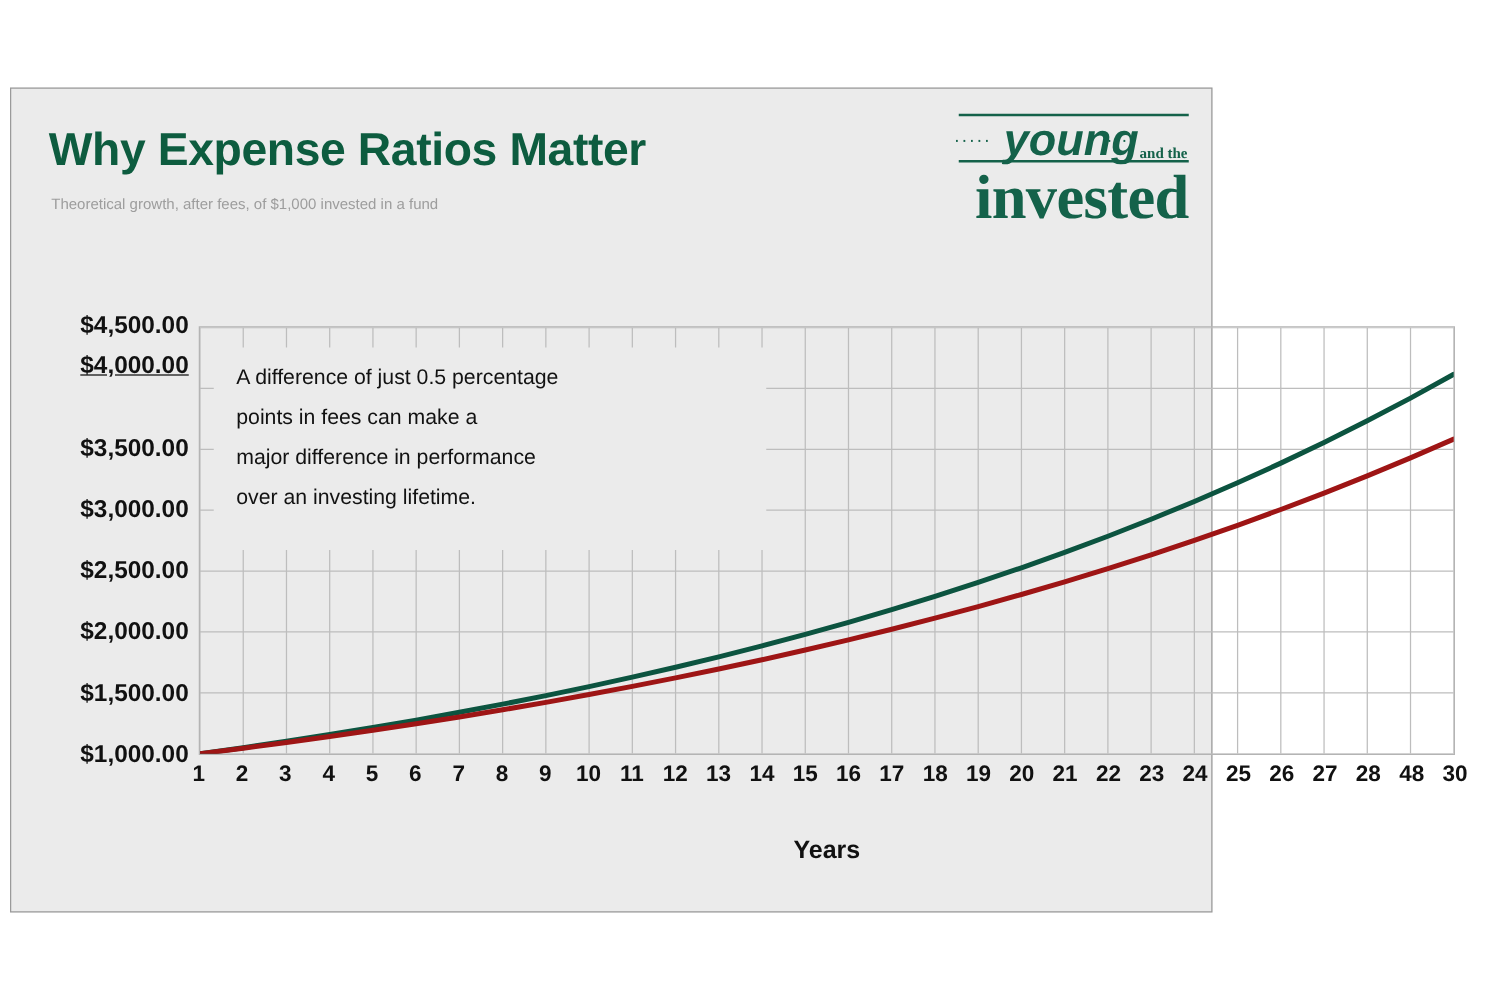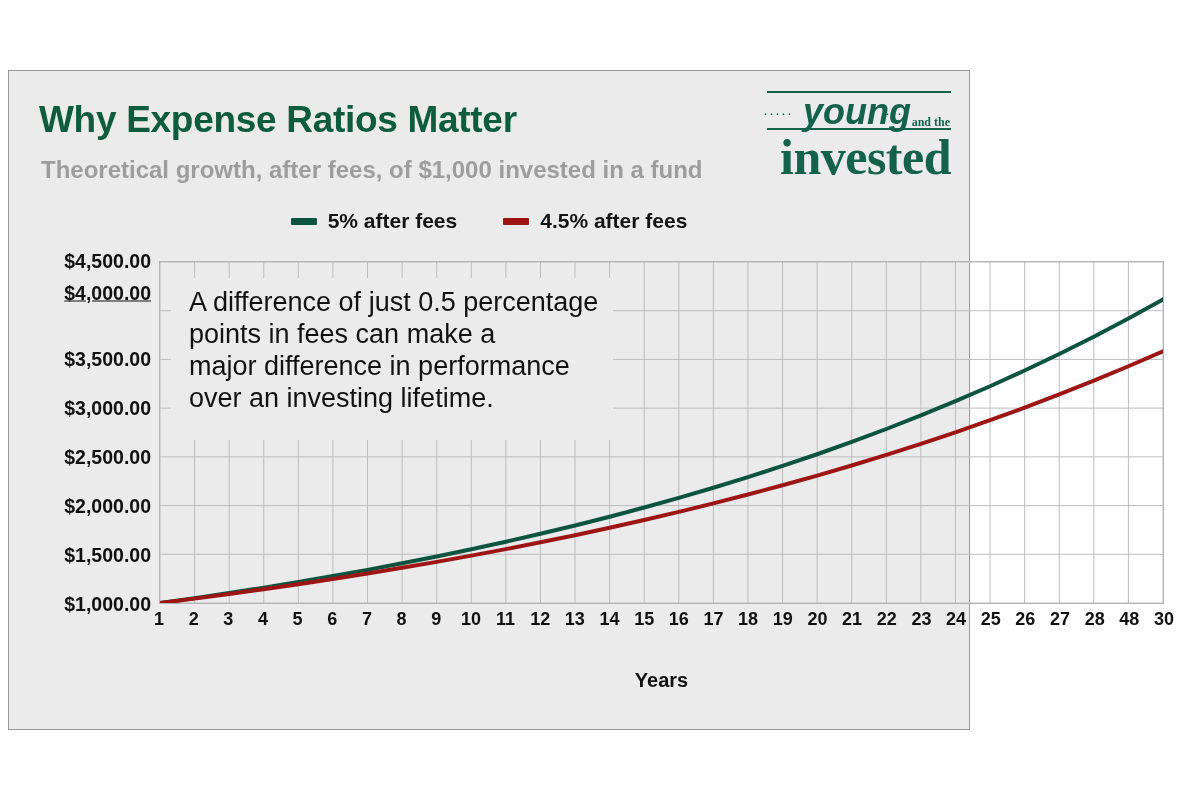--- a/index.html
+++ b/index.html
@@ -35,22 +35,22 @@
     font-size: 37px;
     font-weight: bold;
     color: #0d5c3f;
     letter-spacing: -0.3px;
     white-space: nowrap;
   }
   #chart-subtitle {
     position: absolute;
     left: 32px;
     top: 85px;
-    font-size: 24px;
-    font-weight: bold;
+    font-size: 12px;
+    font-weight: normal;
     color: #9d9d9d;
     white-space: nowrap;
   }
 
   
   #brand-logo {
     position: absolute;
     right: 18px;
     top: 14px;
     width: 190px;
@@ -217,21 +217,21 @@
     position: absolute;
     left: 162px;
     top: 207px;
     width: 442px;
     height: 162px;
     background: #ebebeb;
     padding: 8px 0 0 18px;
     box-sizing: border-box;
   }
   #chart-annotation .annot-line {
-    font-size: 27px;
+    font-size: 17px;
     color: #121212;
     line-height: 32px;
     white-space: nowrap;
   }
 </style>
 </head>
 <body>
 
 <div id="figure-panel">
 
@@ -243,30 +243,20 @@
       <div class="rule-top"></div>
       <div class="rule-bot"></div>
       <span class="dots-l">·····</span>
       <span class="dots-r">····</span>
       <span class="word-young">young</span>
       <span class="word-andthe">and the</span>
     </div>
     <div class="word-invested">invested</div>
   </div>
 
-  <div id="chart-legend">
-      <div class="legend-item">
-        <span class="legend-swatch" style="background: rgb(12, 84, 64);"></span>
-        <span class="legend-label">5% after fees</span>
-      </div>
-      <div class="legend-item">
-        <span class="legend-swatch" style="background: rgb(158, 21, 21);"></span>
-        <span class="legend-label">4.5% after fees</span>
-      </div>
-    </div>
 
   <div id="y-axis-labels">
       <div class="y-tick-label" style="top: 343px;">$1,000.00</div>
       <div class="y-tick-label" style="top: 294px;">$1,500.00</div>
       <div class="y-tick-label" style="top: 245px;">$2,000.00</div>
       <div class="y-tick-label" style="top: 196px;">$2,500.00</div>
       <div class="y-tick-label" style="top: 147px;">$3,000.00</div>
       <div class="y-tick-label" style="top: 98px;">$3,500.00</div>
       <div class="y-tick-label" style="top: 32px; text-decoration: underline;">$4,000.00</div>
       <div class="y-tick-label" style="top: 0px;">$4,500.00</div>

